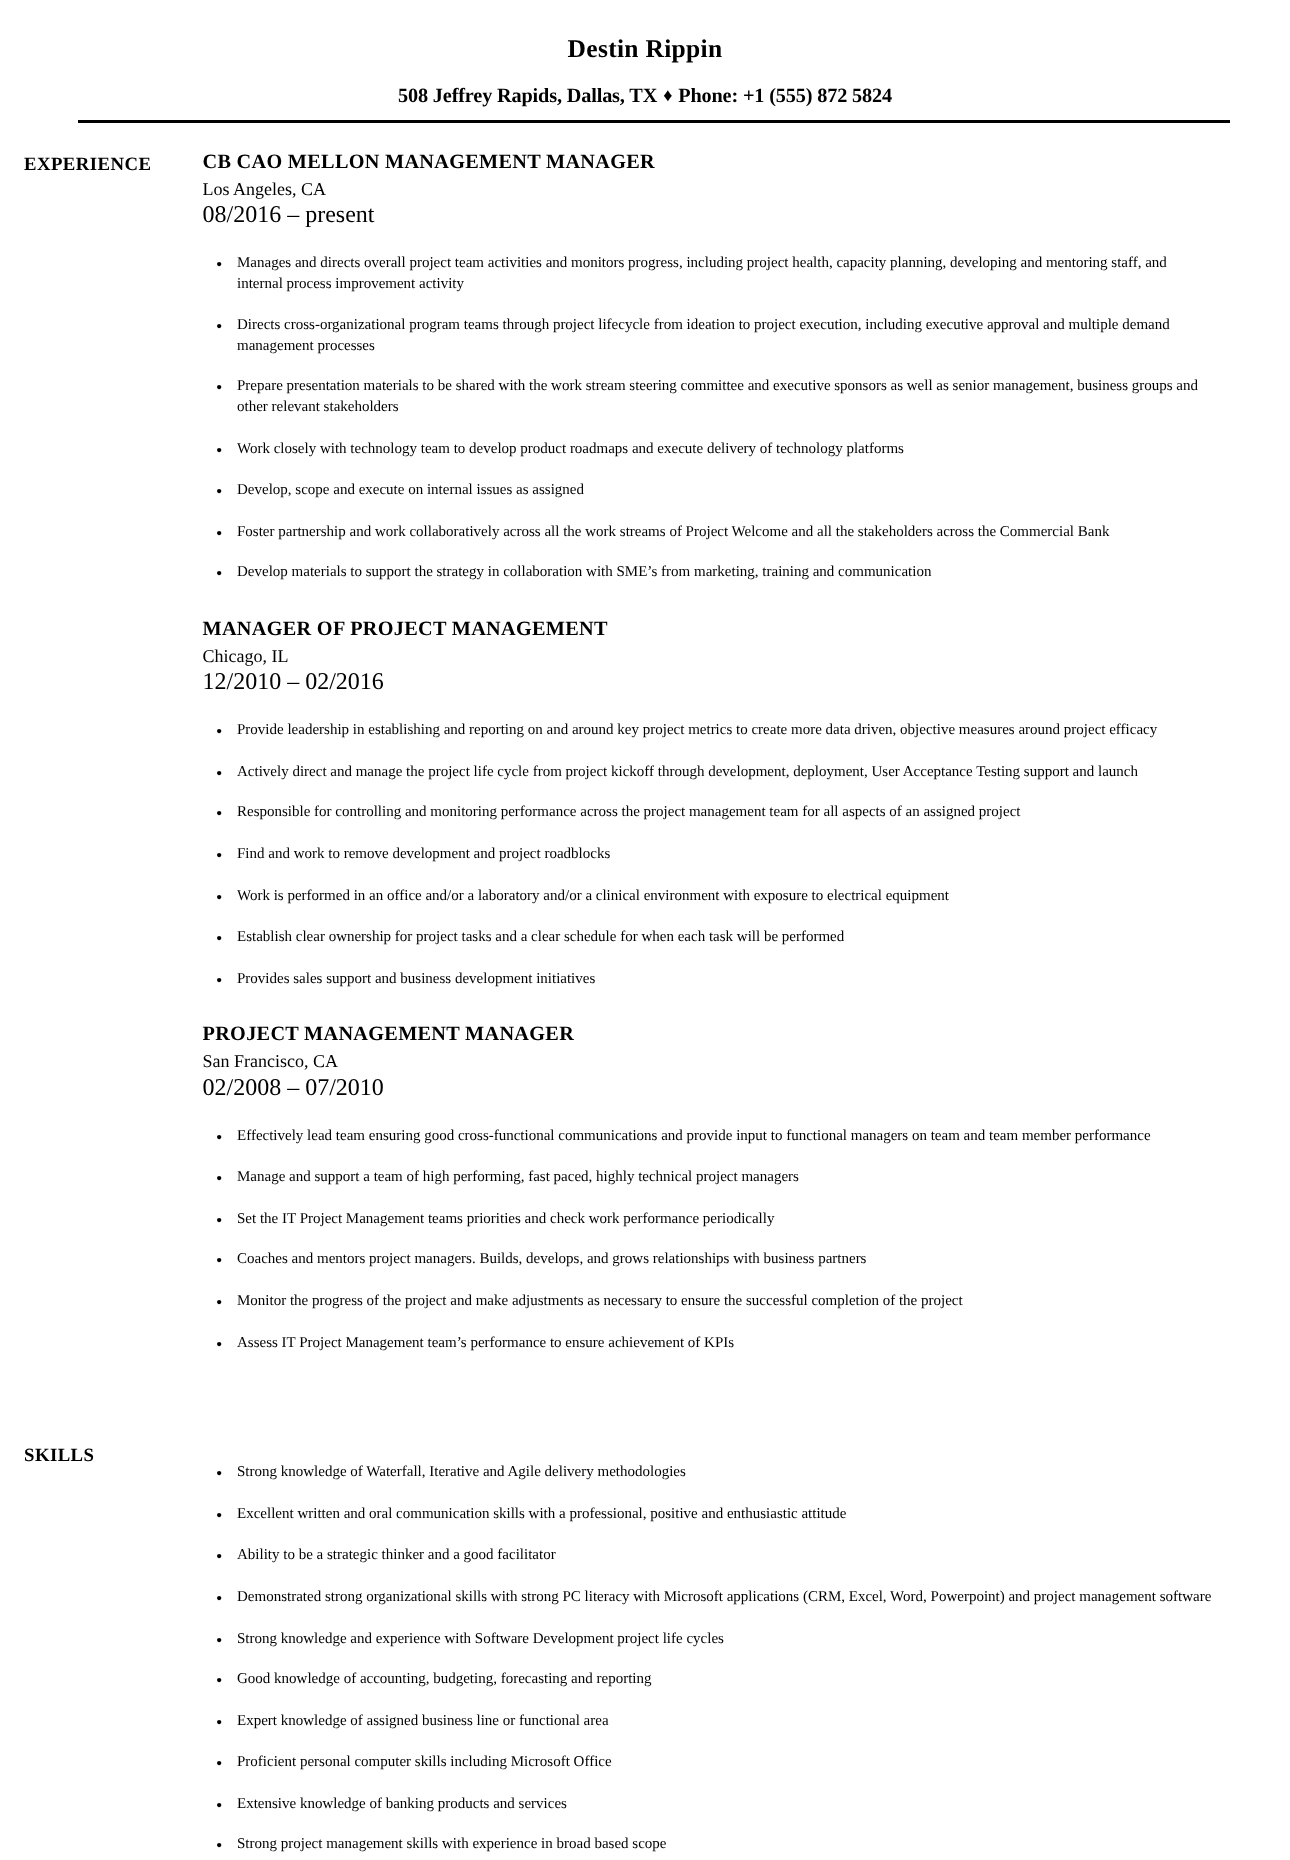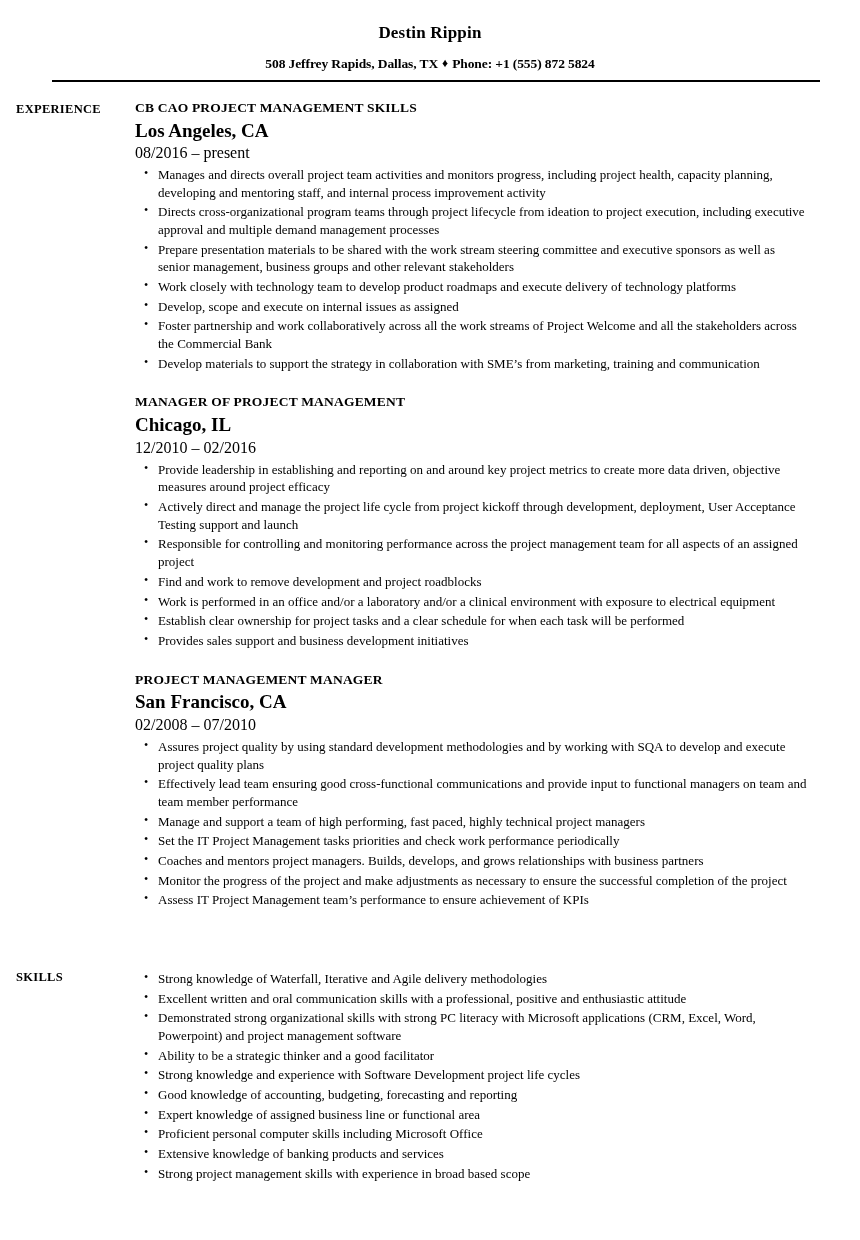--- a/index.html
+++ b/index.html
@@ -76,42 +76,42 @@
 
   
   .entry { margin-bottom: 0; }
   .entry-title {
     font-size: 13.5px;
     font-weight: bold;
     letter-spacing: 0.2px;
     line-height: 1.25;
   }
   .entry-location {
-    font-size: 19px;
-    font-weight: bold;
+    font-size: 12px;
+    font-weight: normal;
     line-height: 1.3;
     margin-top: 2px;
   }
   .entry-dates {
     font-size: 16px;
     line-height: 1.3;
     margin-top: 0px;
   }
 
   ul.bullets {
     list-style: none;
     margin: 1px 0 0 0;
     padding: 0;
   }
   ul.bullets > li {
     position: relative;
     padding-left: 23px;
-    font-size: 13px;
+    font-size: 10px;
     line-height: 1.36;
-    margin-top: 2px;
+    margin-top: 14px;
   }
   ul.bullets > li::before {
     content: "\2022";
     position: absolute;
     left: 9px;
     top: -1px;
     font-size: 12px;
     line-height: 1.45;
   }
 
@@ -149,21 +149,21 @@
     <div class="rule"></div>
   </div>
 
   <div class="sp-exp"></div>
 
   <div class="section">
     <div class="section-label">EXPERIENCE</div>
     <div class="section-body">
 
       <div class="entry">
-        <div class="entry-title">CB CAO PROJECT MANAGEMENT SKILLS</div>
+        <div class="entry-title">CB CAO MELLON MANAGEMENT MANAGER</div>
         <div class="entry-location">Los Angeles, CA</div>
         <div class="entry-dates">08/2016 – present</div>
         <ul class="bullets">
           <li>Manages and directs overall project team activities and monitors progress, including project health, capacity planning, developing and mentoring staff, and internal process improvement activity</li>
           <li>Directs cross-organizational program teams through project lifecycle from ideation to project execution, including executive approval and multiple demand management processes</li>
           <li>Prepare presentation materials to be shared with the work stream steering committee and executive sponsors as well as senior management, business groups and other relevant stakeholders</li>
           <li>Work closely with technology team to develop product roadmaps and execute delivery of technology platforms</li>
           <li>Develop, scope and execute on internal issues as assigned</li>
           <li>Foster partnership and work collaboratively across all the work streams of Project Welcome and all the stakeholders across the Commercial Bank</li>
           <li>Develop materials to support the strategy in collaboration with SME’s from marketing, training and communication</li>
@@ -187,46 +187,45 @@
         </ul>
       </div>
 
       <div class="entry-gap"></div>
 
       <div class="entry">
         <div class="entry-title">PROJECT MANAGEMENT MANAGER</div>
         <div class="entry-location">San Francisco, CA</div>
         <div class="entry-dates">02/2008 – 07/2010</div>
         <ul class="bullets">
-          <li>Assures project quality by using standard development methodologies and by working with SQA to develop and execute project quality plans</li>
           <li>Effectively lead team ensuring good cross-functional communications and provide input to functional managers on team and team member performance</li>
           <li>Manage and support a team of high performing, fast paced, highly technical project managers</li>
-          <li>Set the IT Project Management tasks priorities and check work performance periodically</li>
+          <li>Set the IT Project Management teams priorities and check work performance periodically</li>
           <li>Coaches and mentors project managers. Builds, develops, and grows relationships with business partners</li>
           <li>Monitor the progress of the project and make adjustments as necessary to ensure the successful completion of the project</li>
           <li>Assess IT Project Management team’s performance to ensure achievement of KPIs</li>
         </ul>
       </div>
 
     </div>
   </div>
 
   <div class="sp-edu"></div>
 
 
   <div class="sp-skills"></div>
 
   <div class="section">
     <div class="section-label">SKILLS</div>
     <div class="section-body">
       <ul class="bullets">
         <li>Strong knowledge of Waterfall, Iterative and Agile delivery methodologies</li>
         <li>Excellent written and oral communication skills with a professional, positive and enthusiastic attitude</li>
+        <li>Ability to be a strategic thinker and a good facilitator</li>
         <li>Demonstrated strong organizational skills with strong PC literacy with Microsoft applications (CRM, Excel, Word, Powerpoint) and project management software</li>
-        <li>Ability to be a strategic thinker and a good facilitator</li>
         <li>Strong knowledge and experience with Software Development project life cycles</li>
         <li>Good knowledge of accounting, budgeting, forecasting and reporting</li>
         <li>Expert knowledge of assigned business line or functional area</li>
         <li>Proficient personal computer skills including Microsoft Office</li>
         <li>Extensive knowledge of banking products and services</li>
         <li>Strong project management skills with experience in broad based scope</li>
       </ul>
     </div>
   </div>
 

